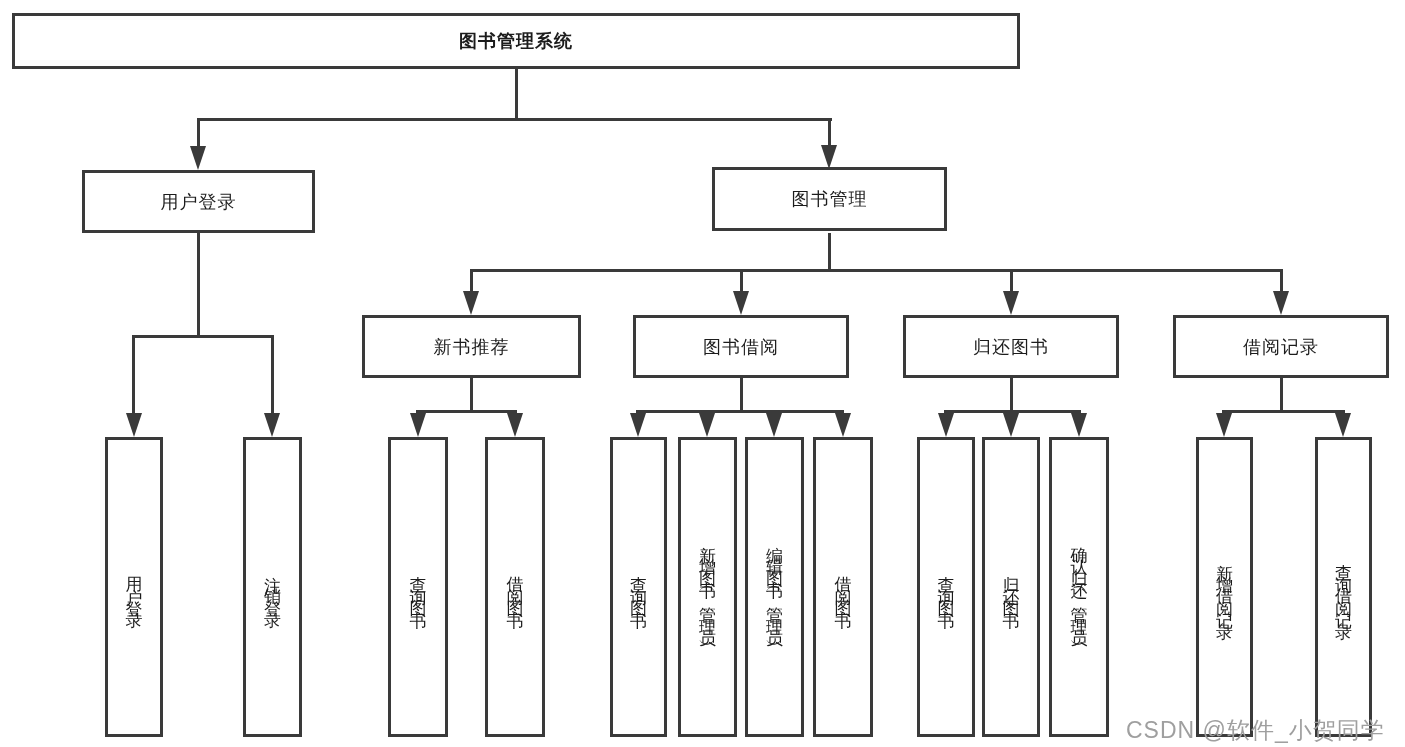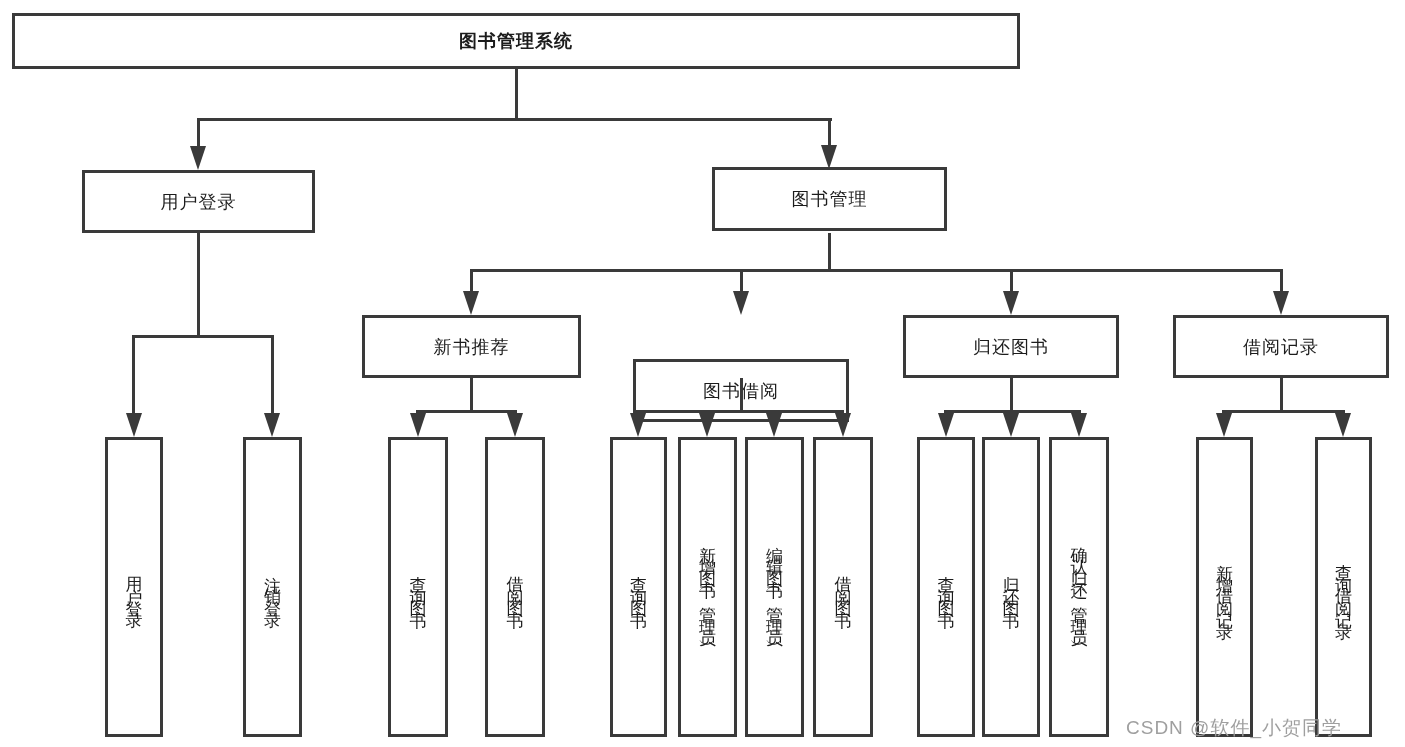--- a/index.html
+++ b/index.html
@@ -52,21 +52,21 @@
   .arrow{
     position:absolute;
     width:0;height:0;
     border-left:8px solid transparent;
     border-right:8px solid transparent;
     border-top:24px solid var(--line);
   }
   .watermark{
     position:absolute;
     left:1126px;top:715px;
-    font-size:19px;
+    font-size:23px;
     color:var(--wm);
     letter-spacing:1px;
     white-space:nowrap;
   }
 </style>
 </head>
 <body>
 
 <div id="canvas">
 
@@ -102,21 +102,21 @@
   <div class="vline" style="left:740px;top:269px;width:3px;height:26px;"></div>
   <div class="arrow" style="left:733px;top:291px;"></div>
   <div class="vline" style="left:1010px;top:269px;width:3px;height:26px;"></div>
   <div class="arrow" style="left:1003px;top:291px;"></div>
   <div class="vline" style="left:1280px;top:269px;width:3px;height:26px;"></div>
   <div class="arrow" style="left:1273px;top:291px;"></div>
 
   <div class="box" style="left:362px;top:315px;width:219px;height:63px;">
     <span>新书推荐</span>
   </div>
-  <div class="box" style="left:633px;top:315px;width:216px;height:63px;margin-top:44px;">
+  <div class="box" style="left:633px;top:315px;width:216px;height:63px;">
     <span>图书借阅</span>
   </div>
   <div class="box" style="left:903px;top:315px;width:216px;height:63px;">
     <span>归还图书</span>
   </div>
   <div class="box" style="left:1173px;top:315px;width:216px;height:63px;text-align:center;">
     <span>借阅记录</span>
   </div>
 
   <div class="vline" style="left:470px;top:378px;width:3px;height:35px;"></div>

